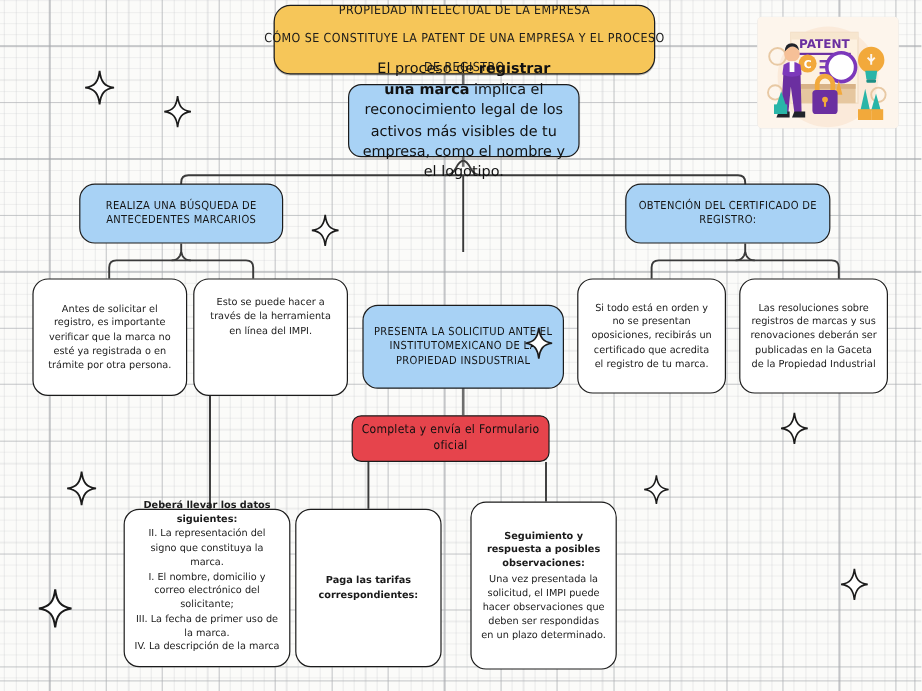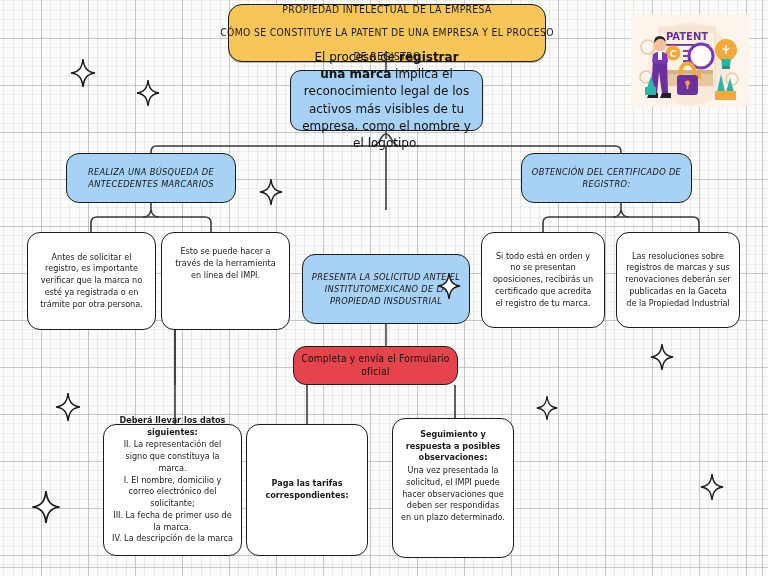--- a/index.html
+++ b/index.html
@@ -67,36 +67,35 @@
   }
   .title-node .tline { display: block; white-space: nowrap; }
 
   .blue-node {
     background: #a8d2f5;
     font-family: "DejaVu Sans Condensed", "DejaVu Sans", sans-serif;
     font-size: 9.2px;
     letter-spacing: 0.3px;
     color: #141414;
     border-radius: 13px;
-    font-style: italic;
   }
 
   .intro-node {
     background: #a8d2f5;
     font-size: 12px;
     color: #111;
     border-radius: 11px;
     line-height: 1.42;
     padding: 6px 9px;
   }
   .intro-node b { font-weight: bold; }
 
   .red-node {
     background: #e6444c;
-    border-radius: 13px;
+    border-radius: 8px;
     font-family: "DejaVu Sans Condensed", "DejaVu Sans", sans-serif;
     font-size: 10px;
     letter-spacing: 0.25px;
     color: #0f0f0f;
   }
 
   .white-node {
     background: #ffffff;
     border-radius: 13px;
     font-size: 8.1px;
@@ -200,21 +199,21 @@
     <span class="li">IV. La descripción de la marca</span>
   </span>
 </div>
 
 <div class="node white-node" style="left:246px; top:424px; width:122px; height:132px; align-items:center;">
   <span class="inner">
     <span class="hd">Paga las tarifas correspondientes:</span>
   </span>
 </div>
 
-<div class="node white-node" style="left:392px; top:418px; width:122px; height:140px; align-items:flex-start;">
+<div class="node white-node" style="left:392px; top:418px; width:122px; height:140px; align-items:center;">
   <span class="inner">
     <span class="hd">Seguimiento y respuesta a posibles observaciones:</span>
     <span>Una vez presentada la solicitud, el IMPI puede hacer observaciones que deben ser respondidas en un plazo determinado.</span>
   </span>
 </div>
 
 <div id="patent-art">
   <svg viewBox="0 0 118 93" width="118" height="93">
     <rect x="0" y="0" width="118" height="93" fill="#fdf5ec"></rect>
     <circle cx="59" cy="50" r="42" fill="#fbeada"></circle>

